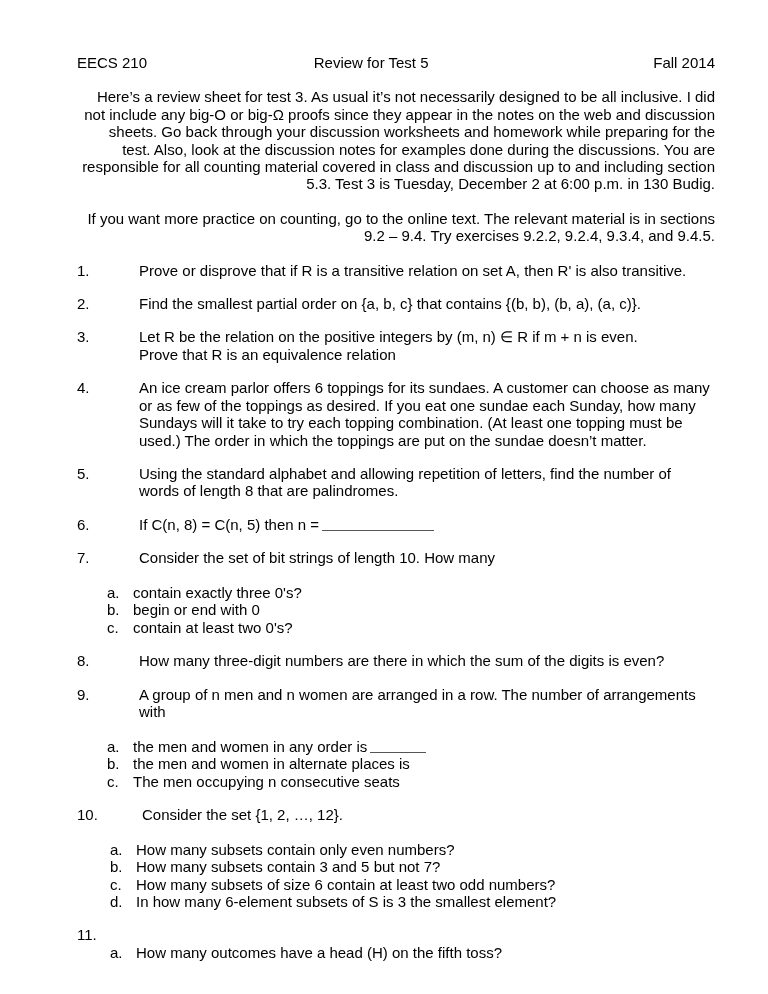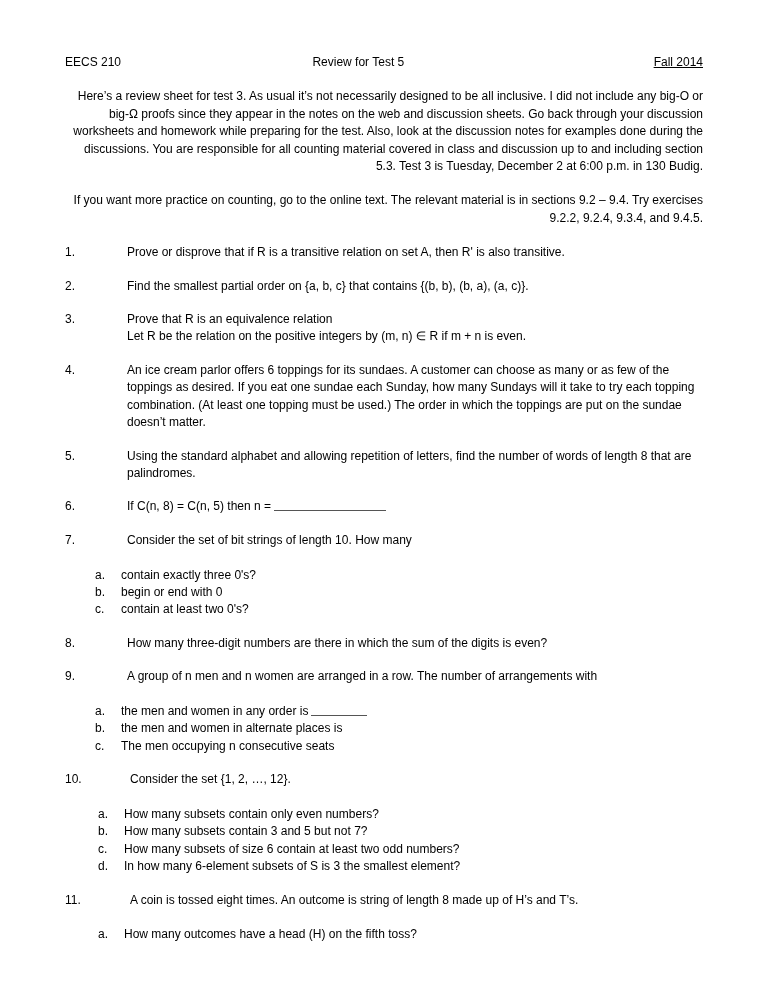--- a/index.html
+++ b/index.html
@@ -16,37 +16,37 @@
     position: relative;
     width: 768px;
     height: 994px;
     background: #ffffff;
     overflow: hidden;
     box-sizing: border-box;
     padding: 0;
   }
   .doc {
     position: absolute;
-    left: 65px;
+    left: 77px;
     top: 54px;
     width: 638px;
-    font-size: 12px;
+    font-size: 15px;
     line-height: 17.4px;
   }
 
   
   .hdr {
     display: flex;
     align-items: baseline;
     width: 100%;
     margin-bottom: 17px;
   }
   .hdr-left   { flex: 0 0 auto; }
   .hdr-center { flex: 1 1 auto; text-align: center; padding-right: 58px; }
-  .hdr-right  { flex: 0 0 auto; text-decoration: underline; }
+  .hdr-right  { flex: 0 0 auto; }
 
   
   .para {
     margin: 0 0 17px 0;
     text-align: right;
   }
 
   
   .item {
     position: relative;
@@ -121,22 +121,22 @@
         </div>
         <div class="item pad-30">
           <span class="num">2.</span>
           <span class="body">
             <span class="line">Find the smallest partial order on {a, b, c} that contains {(b, b), (b, a), (a, c)}.</span>
           </span>
         </div>
         <div class="item pad-30">
           <span class="num">3.</span>
           <span class="body">
+            <span class="line">Let R be the relation on the positive integers by (m, n) ∈ R if m + n is even.</span>
             <span class="line">Prove that R is an equivalence relation</span>
-            <span class="line">Let R be the relation on the positive integers by (m, n) ∈ R if m + n is even.</span>
           </span>
         </div>
         <div class="item pad-30">
           <span class="num">4.</span>
           <span class="body">
             <span class="line">An ice cream parlor offers 6 toppings for its sundaes. A customer can choose as many or as few of the  toppings as desired. If you eat  one sundae each Sunday, how many Sundays will it take to try each topping  combination. (At least one topping must be used.) The order in which the toppings are put on the sundae doesn’t matter.</span>
           </span>
         </div>
         <div class="item pad-30">
           <span class="num">5.</span>
@@ -163,18 +163,18 @@
         <div class="item pad-30">
           <span class="num">9.</span>
           <span class="body"><span class="line">A group of n men and n women are arranged in a row.  The number of arrangements with</span><span class="sublist sub-indent"><span class="sub"><span class="ltr">a.</span><span>the men and women in any order is</span><span class="blank blank-short"></span></span><span class="sub"><span class="ltr">b.</span><span>the men and women in alternate places is</span></span><span class="sub"><span class="ltr">c.</span><span>The men occupying n consecutive seats</span></span></span></span>
         </div>
         <div class="item pad-33">
           <span class="num wide">10.</span>
           <span class="body"><span class="line">Consider the set {1, 2, …, 12}.</span><span class="sublist sub-indent"><span class="sub"><span class="ltr">a.</span><span>How many subsets contain only even numbers?</span></span><span class="sub"><span class="ltr">b.</span><span>How many subsets contain 3 and 5 but not 7?</span></span><span class="sub"><span class="ltr">c.</span><span>How many subsets of size 6 contain at least two odd numbers?</span></span><span class="sub"><span class="ltr">d.</span><span>In how many 6-element subsets of S is 3 the smallest element?</span></span></span></span>
         </div>
         <div class="item pad-33">
           <span class="num wide">11.</span>
-          <span class="body"><span class="line">A coin is tossed eight times. An outcome is string of length 8 made up of H’s and T’s.</span><span class="sublist sub-indent" style="margin-top: 11px;"><span class="sub"><span class="ltr">a.</span><span>How many outcomes have a head (H) on the fifth toss?</span></span></span></span>
+          <span class="body"><span class="sublist sub-indent" style="margin-top: 11px;"><span class="sub"><span class="ltr">a.</span><span>How many outcomes have a head (H) on the fifth toss?</span></span></span></span>
         </div>
       </div>
 
   </div>
 </div>
 
 </body></html>

